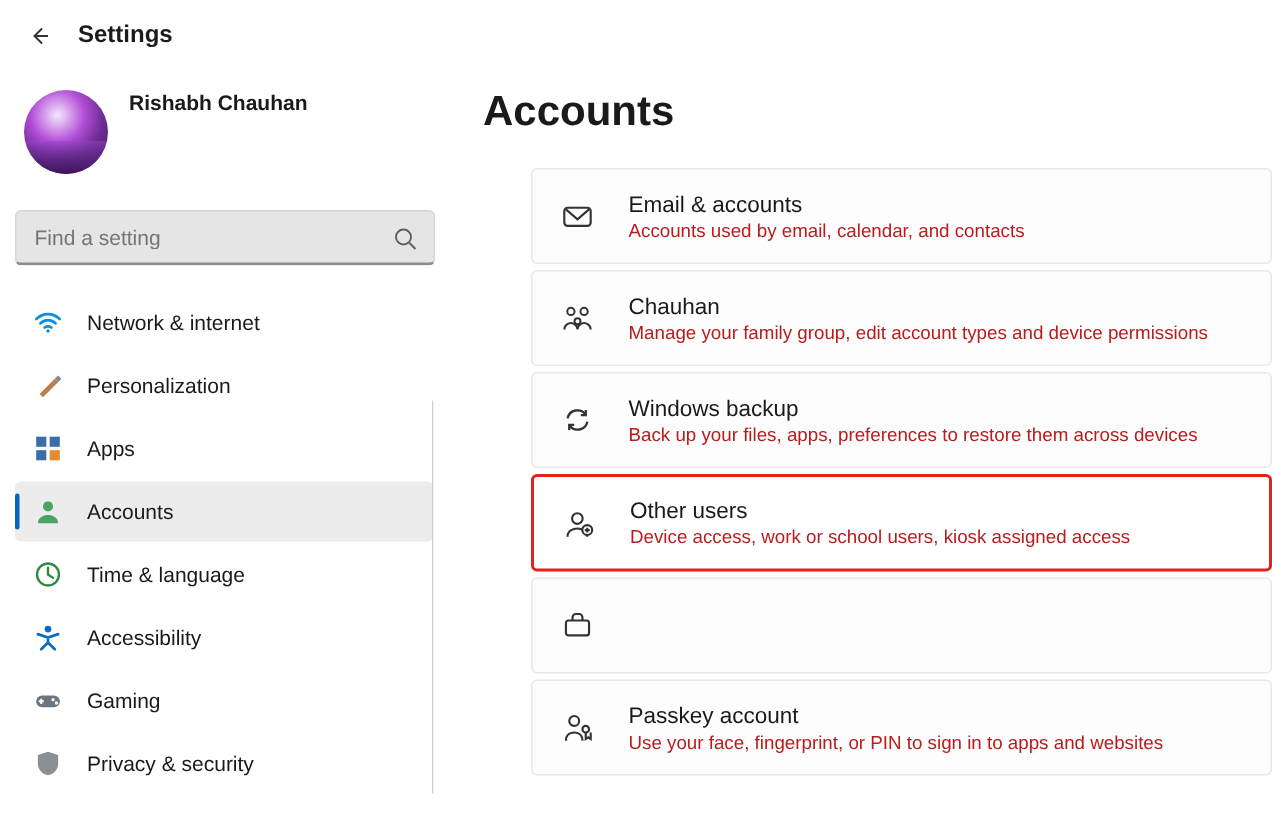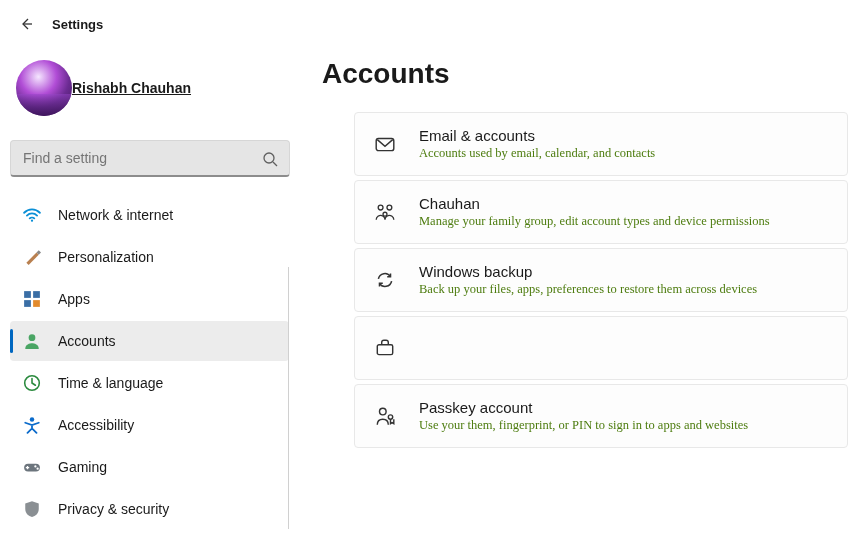--- a/index.html
+++ b/index.html
@@ -16,36 +16,35 @@
     display: flex;
     align-items: center;
     gap: 16px;
     padding: 14px 16px 8px 16px;
   }
   .back-btn {
     width: 20px; height: 20px;
     display: flex; align-items: center; justify-content: center;
     cursor: pointer;
   }
-  .header-title { font-size: 13px; font-weight: 600; }
+  .header-title { font-size: 16px; font-weight: 600; }
   .layout {
     display: flex;
     height: calc(100% - 40px);
   }
   .sidebar {
     width: 300px;
     padding: 8px 10px 0 10px;
     display: flex;
     flex-direction: column;
   }
   .profile {
     display: flex;
-    align-items: center;
+    gap: 14px;
     padding: 10px 6px 24px 6px;
-    text-decoration: underline;
   }
   .avatar {
     width: 56px; height: 56px;
     border-radius: 50%;
     background: radial-gradient(circle at 40% 30%, #f5e6ff 0%, #b14dd6 35%, #6b2b92 60%, #3a1550 100%);
     overflow: hidden;
     position: relative;
   }
   .avatar::after{
     content:"";position:absolute;inset:auto 0 0 0;height:40%;
@@ -124,21 +123,21 @@
     cursor: pointer;
     min-height: 64px;
   }
   .card.highlight {
     border: 2px solid #e2231a;
     background: #fff;
   }
   .card-icon { width: 24px; height:24px; display:flex;align-items:center;justify-content:center;color:#333; }
   .card-body { display:flex; flex-direction:column; gap:2px; }
   .card-title { font-size: 15px; }
-  .card-desc { font-size: 12.5px; color: #4d7c0f; font-family: Liberation Serif, serif; }
+  .card-desc { font-size: 12.5px; color: #b91c1c; }
   svg { display:block; }
 </style>
 </head>
 <body>
 
 <div class="header">
   <div class="back-btn">
     <span>
       <svg width="16" height="16" viewBox="0 0 16 16" fill="none" stroke="#333" stroke-width="1.3">
           <path d="M10 3 L5 8 L10 13"></path>
@@ -282,20 +281,34 @@
               <path d="M4 9a6 6 0 0 1 11-2M16 11a6 6 0 0 1-11 2"></path>
               <path d="M15 4v3h-3M5 16v-3h3"></path>
             </svg>
         </span>
         <div class="card-body">
           <div class="card-title">Windows backup</div>
           <div class="card-desc">Back up your files, apps, preferences to restore them across devices</div>
         </div>
       </div>
 
+      <div class="card highlight">
+        <span class="card-icon">
+          <svg width="22" height="22" viewBox="0 0 20 20" fill="none" stroke="#333" stroke-width="1.3">
+              <circle cx="9" cy="7" r="3.2"></circle>
+              <path d="M3 18c0-4 4-5 6-5s6 1 6 5"></path>
+              <circle cx="15" cy="14" r="3" fill="#fff"></circle>
+              <path d="M15 12.5v3M13.5 14h3"></path>
+            </svg>
+        </span>
+        <div class="card-body">
+          <div class="card-title">Other users</div>
+          <div class="card-desc">Device access, work or school users, kiosk assigned access</div>
+        </div>
+      </div>
 
       <div class="card">
         <span class="card-icon">
           <svg width="22" height="22" viewBox="0 0 20 20" fill="none" stroke="#333" stroke-width="1.3">
               <rect x="3" y="7" width="14" height="9" rx="1.5"></rect>
               <path d="M7 7V5a2 2 0 0 1 2-2h2a2 2 0 0 1 2 2v2"></path>
             </svg>
         </span>
       </div>
 
@@ -303,18 +316,18 @@
         <span class="card-icon">
           <svg width="22" height="22" viewBox="0 0 20 20" fill="none" stroke="#333" stroke-width="1.3">
               <circle cx="8" cy="6" r="3"></circle>
               <path d="M3 18c0-4 3-5 5-5s5 1 5 5"></path>
               <circle cx="15" cy="11" r="2"></circle>
               <path d="M15 13v4l1.5-1 1.5 1v-4"></path>
             </svg>
         </span>
         <div class="card-body">
           <div class="card-title">Passkey account</div>
-          <div class="card-desc">Use your them, fingerprint, or PIN to sign in to apps and websites</div>
+          <div class="card-desc">Use your face, fingerprint, or PIN to sign in to apps and websites</div>
         </div>
       </div>
     </div>
   </main>
 </div>
 
 </body></html>

